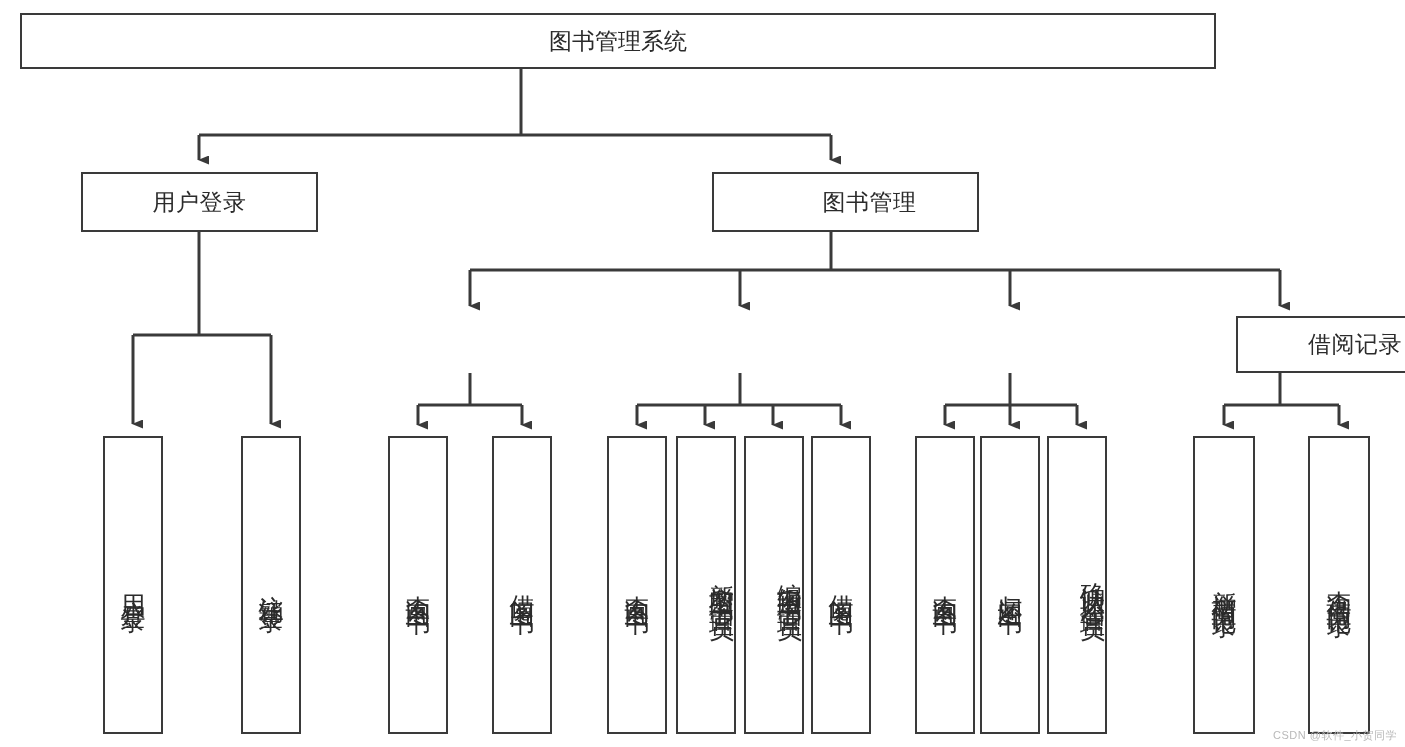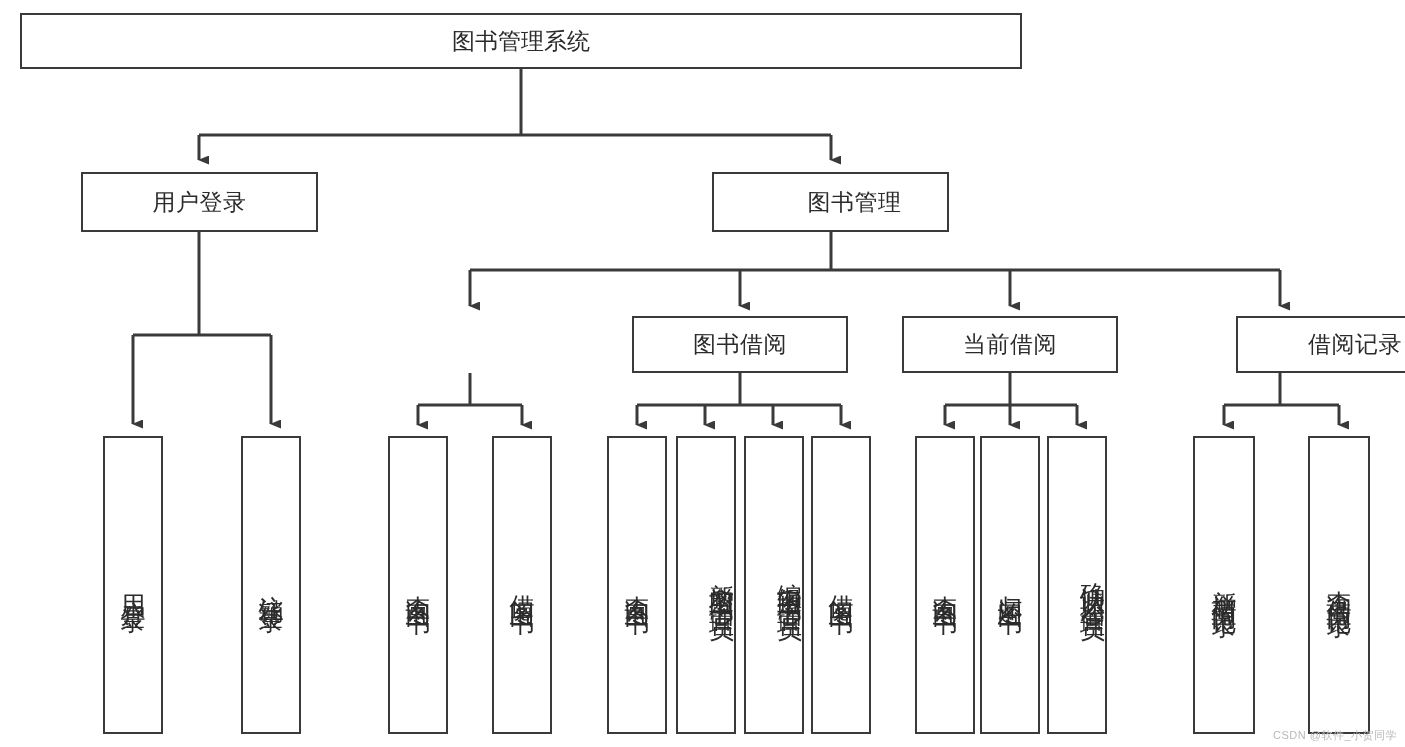--- a/index.html
+++ b/index.html
@@ -116,37 +116,31 @@
       <path d="M1010,405 L1010,425" marker-end="url(#arrow)"></path>
       <path d="M1077,405 L1077,425" marker-end="url(#arrow)"></path>
 
       <path d="M1280,373 L1280,405"></path>
       <path d="M1224,405 L1339,405"></path>
       <path d="M1224,405 L1224,425" marker-end="url(#arrow)"></path>
       <path d="M1339,405 L1339,425" marker-end="url(#arrow)"></path>
     </g>
   </svg>
 
-  <div class="node node-root" style="left:20px; top:13px; width:1002px; height:56px;">
+  <div class="node node-root" style="left:20px; top:13px; width:1196px; height:56px;">
     <span class="node-label">图书管理系统</span>
   </div>
 
   <div class="node node-h" style="left:81px; top:172px; width:237px; height:60px;">
     <span class="node-label">用户登录</span>
   </div>
-  <div class="node node-h" style="left:712px; top:172px; width:237px; height:60px;padding-left:48px;">
+  <div class="node node-h" style="left:712px; top:172px; width:267px; height:60px;padding-left:48px;">
     <span class="node-label">图书管理</span>
   </div>
 
-  <div class="node node-h" style="left:632px; top:316px; width:216px; height:57px;">
-    <span class="node-label">图书借阅</span>
-  </div>
-  <div class="node node-h" style="left:902px; top:316px; width:216px; height:57px;">
-    <span class="node-label">当前借阅</span>
-  </div>
   <div class="node node-h" style="left:1236px; top:316px; width:216px; height:57px;padding-left:22px;">
     <span class="node-label">借阅记录</span>
   </div>
 
   <div class="node node-v" style="left:103px; top:436px; width:60px; height:298px;">
     <span class="node-label">用户登录</span>
   </div>
   <div class="node node-v" style="left:241px; top:436px; width:60px; height:298px;">
     <span class="node-label">注销登录</span>
   </div>

